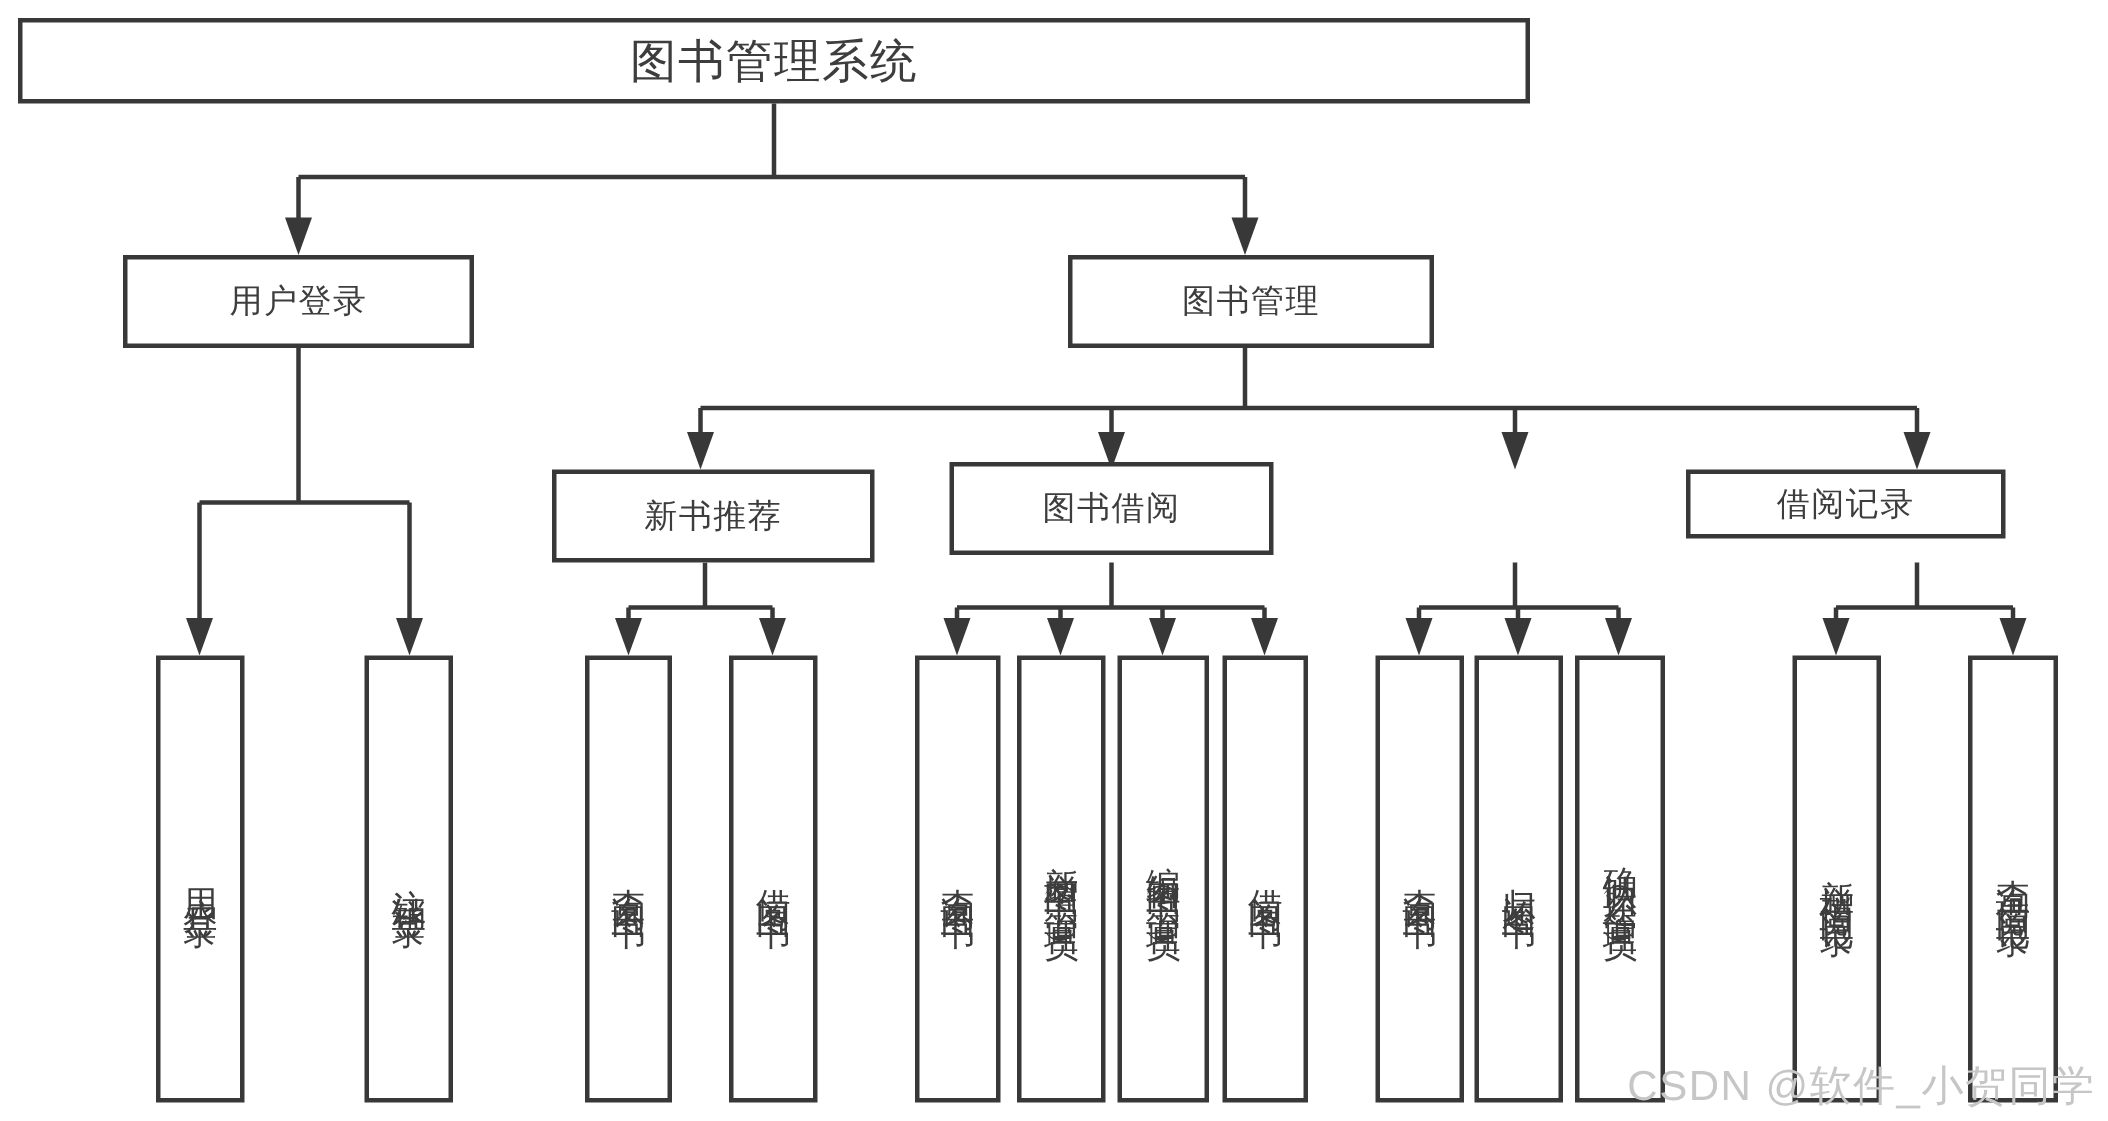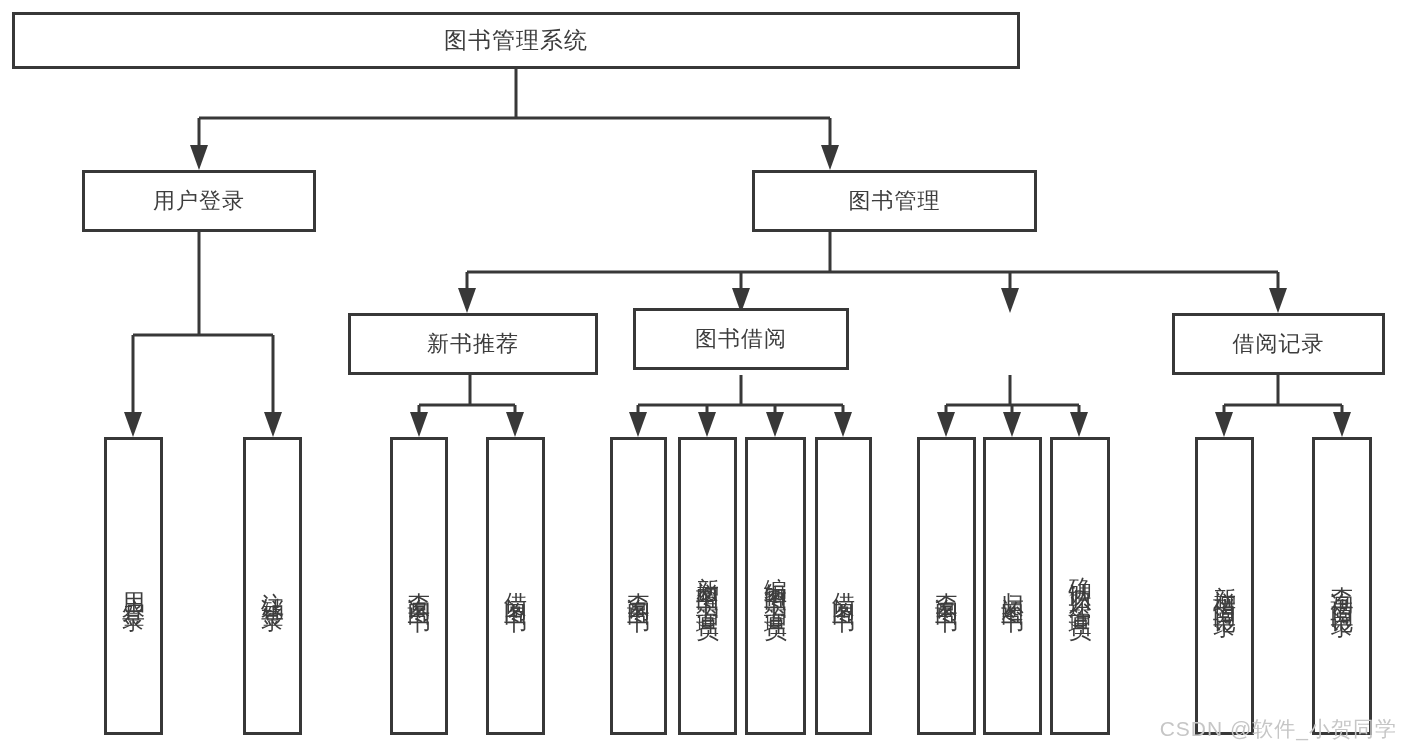--- a/index.html
+++ b/index.html
@@ -7,28 +7,28 @@
     position:relative;width:1405px;height:747px;background:#ffffff;overflow:hidden;
     font-family:"Liberation Sans","DejaVu Sans",sans-serif;
   }
   .connectors{position:absolute;left:0;top:0;pointer-events:none;}
   .box{
     position:absolute;box-sizing:border-box;background:#ffffff;
     border:3px solid #383838;display:flex;align-items:center;justify-content:center;
     color:#3d3d3d;
   }
   .hlabel{font-size:22px;letter-spacing:1px;white-space:nowrap;}
-  .root .hlabel{font-size:23px;}
+  .root .hlabel{font-size:31px;}
   .vbox{top:437px;height:298px;}
   .vlabel{
     writing-mode:vertical-rl;text-orientation:mixed;
     font-size:23px;letter-spacing:6px;line-height:1;color:#3d3d3d;white-space:nowrap;
   }
   .watermark{
-    position:absolute;right:8px;bottom:4px;font-size:21px;color:#c6c6c6;
+    position:absolute;right:8px;bottom:4px;font-size:28px;color:#c6c6c6;
     letter-spacing:1px;white-space:nowrap;
   }
 </style>
 </head>
 <body>
 
 <div class="stage">
 
   <svg class="connectors" width="1405" height="747">
     <g stroke="#383838" stroke-width="3" fill="none">
@@ -70,31 +70,31 @@
     </g>
   </svg>
 
   <div class="box root" style="left:12px;top:12px;width:1008px;height:57px">
     <span class="hlabel">图书管理系统</span>
   </div>
 
   <div class="box" style="left:82px;top:170px;width:234px;height:62px">
     <span class="hlabel">用户登录</span>
   </div>
-  <div class="box" style="left:752px;top:170px;width:285px;height:62px">
+  <div class="box" style="left:712px;top:170px;width:244px;height:62px">
     <span class="hlabel">图书管理</span>
   </div>
 
-  <div class="box" style="left:348px;top:313px;width:250px;height:62px">
+  <div class="box" style="left:368px;top:313px;width:215px;height:62px">
     <span class="hlabel">新书推荐</span>
   </div>
   <div class="box" style="left:633px;top:308px;width:216px;height:62px">
     <span class="hlabel">图书借阅</span>
   </div>
-  <div class="box" style="left:1172px;top:313px;width:213px;height:62px">
+  <div class="box" style="left:1124px;top:313px;width:213px;height:46px">
     <span class="hlabel">借阅记录</span>
   </div>
 
   <div class="box vbox" style="left:104px;width:59px">
     <span class="vlabel">用户登录</span>
   </div>
   <div class="box vbox" style="left:243px;width:59px">
     <span class="vlabel">注销登录</span>
   </div>
 

